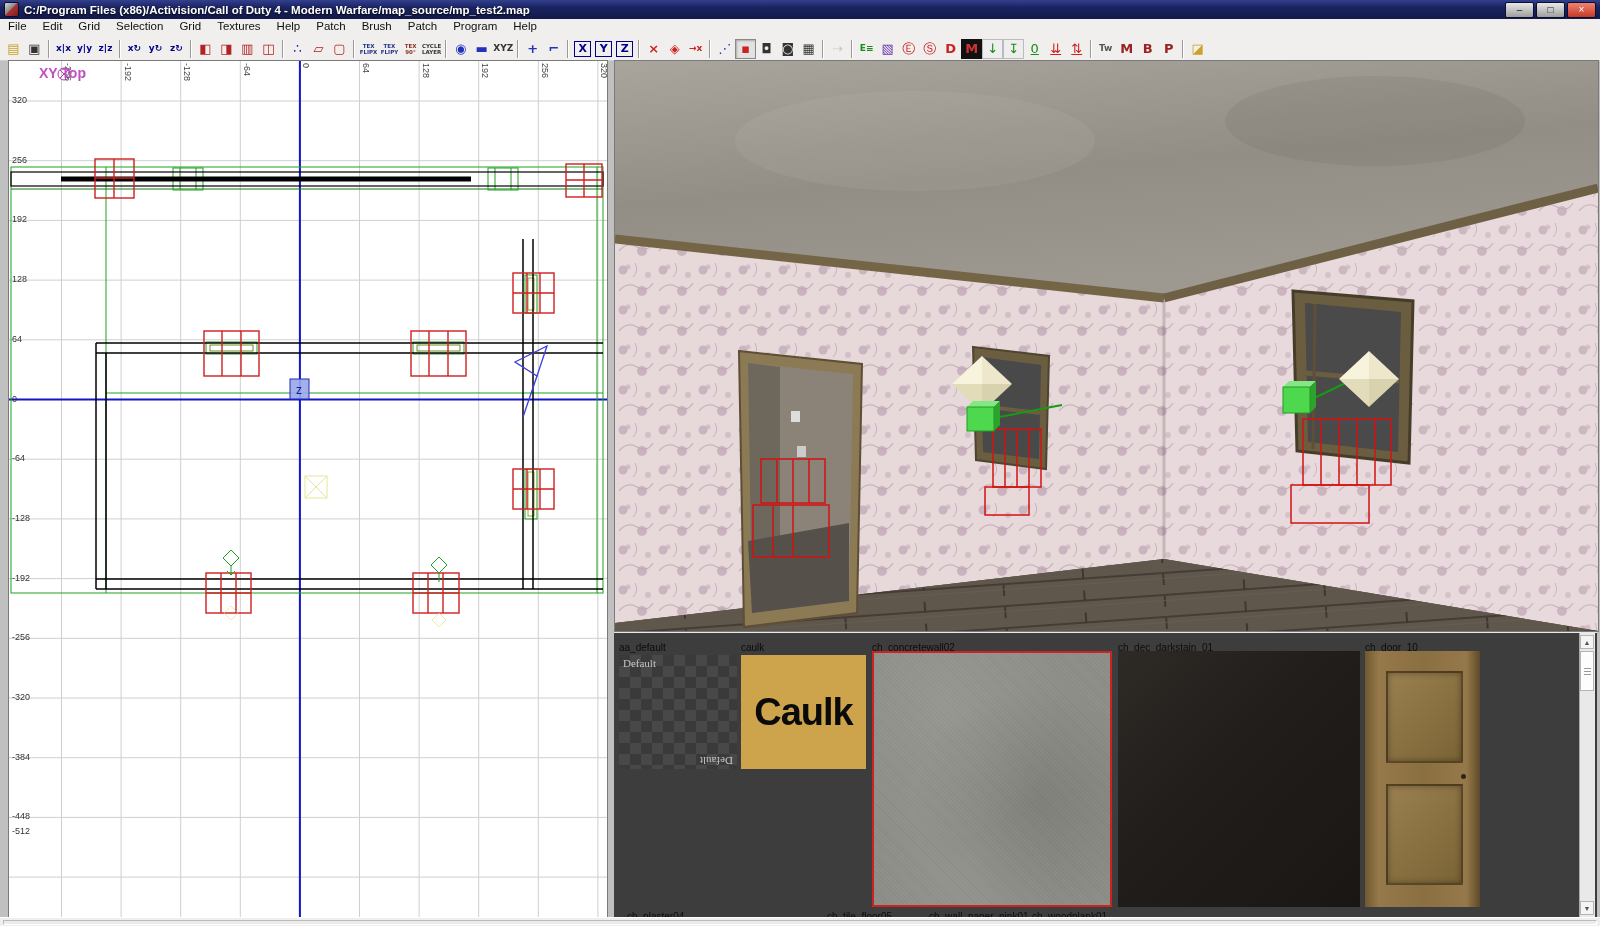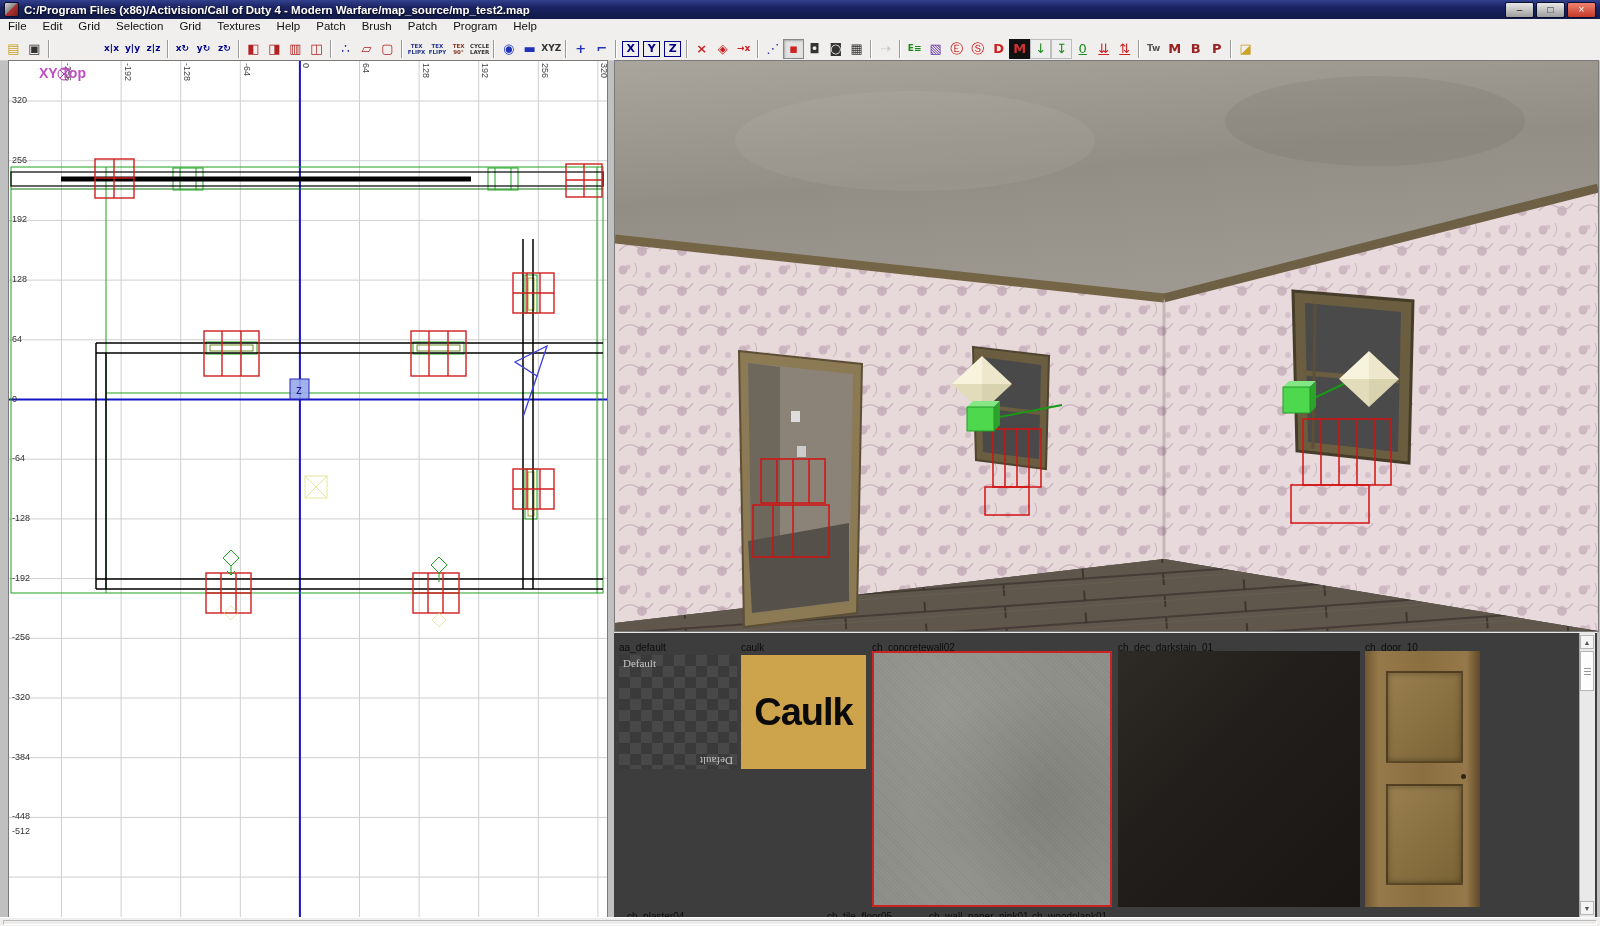--- a/index.html
+++ b/index.html
@@ -103,21 +103,21 @@
     <span class="menu-item">Brush</span>
     <span class="menu-item">Patch</span>
     <span class="menu-item">Program</span>
     <span class="menu-item">Help</span>
   </div>
 
 <div class="toolbar">
     <div class="tb-btn" style="color: rgb(201, 162, 39);">▤</div>
     <div class="tb-btn" style="color: rgb(51, 51, 51);">▣</div>
     <div class="tb-sep"></div>
-    <div class="tb-btn sm" style="color: rgb(0, 0, 139); margin-left: 48px;">x|x</div>
+    <div class="tb-btn sm" style="color: rgb(0, 0, 139);">x|x</div>
     <div class="tb-btn sm" style="color: rgb(0, 0, 139);">y|y</div>
     <div class="tb-btn sm" style="color: rgb(0, 0, 139);">z|z</div>
     <div class="tb-sep"></div>
     <div class="tb-btn sm" style="color: rgb(0, 0, 139);">x↻</div>
     <div class="tb-btn sm" style="color: rgb(0, 0, 139);">y↻</div>
     <div class="tb-btn sm" style="color: rgb(0, 0, 139);">z↻</div>
     <div class="tb-sep"></div>
     <div class="tb-btn" style="color: rgb(178, 34, 34);">◧</div>
     <div class="tb-btn" style="color: rgb(178, 34, 34);">◨</div>
     <div class="tb-btn" style="color: rgb(178, 34, 34);">▥</div>

